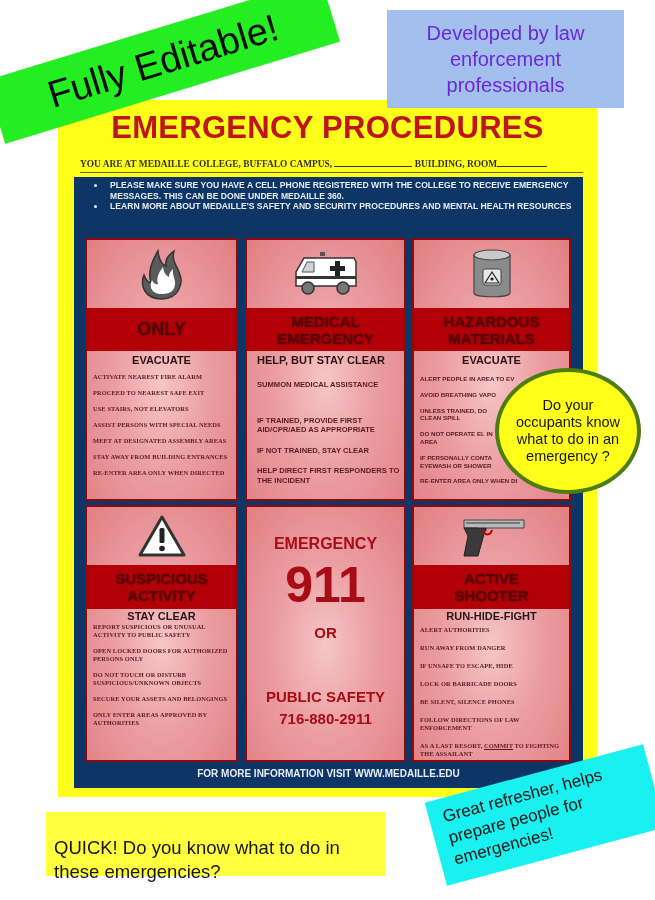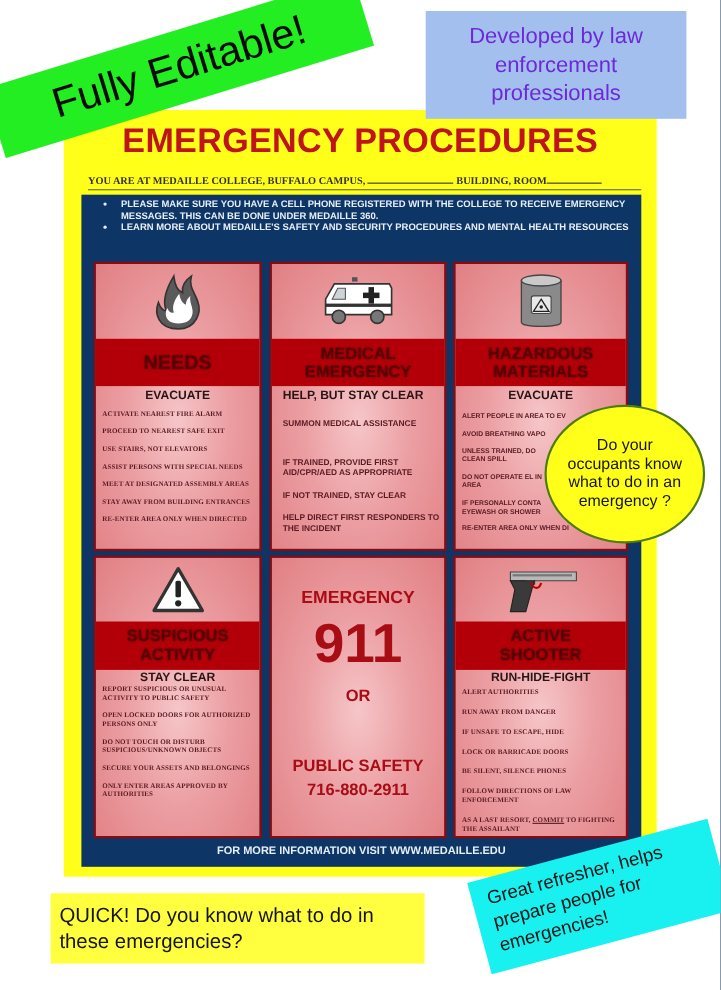--- a/index.html
+++ b/index.html
@@ -87,28 +87,28 @@
     box-shadow: 0 0 2px rgba(0,0,0,0.1);
   }
   #sticker-blue {
     left: 387px; top: 10px; width: 237px; height: 98px;
     background: #a3bfee;
     display: flex; align-items: center; justify-content: center; text-align: center;
     font-size: 20px; line-height: 26px; color: #6d28d9;
   }
   #bubble {
     left: 495px; top: 368px; width: 146px; height: 126px; border-radius: 50%;
-    background: #ffff1a; border: 2px solid #4d7c0f; box-sizing: border-box;
+    background: #ffff1a; border: 4px solid #4d7c0f; box-sizing: border-box;
     display: flex; align-items: center; justify-content: center; text-align: center;
     font-size: 14.5px; line-height: 17px; color: #151515;
   }
   #sticker-quick {
     left: 46px; top: 812px; width: 340px; height: 64px;
     background: #ffff40;
-    box-sizing: border-box; padding: 8px 0 0 8px;
+    box-sizing: border-box; padding: 24px 0 0 8px;
     font-size: 18.5px; line-height: 24px; color: #151515;
   }
   #sticker-cyan {
     left: 432px; top: 772px; width: 226px; height: 86px;
     background: #19f0f0; transform: rotate(-15deg); transform-origin: 50% 50%;
     box-sizing: border-box; padding: 8px 0 0 14px;
     font-size: 17px; line-height: 22px; color: #151515;
   }
 </style>
 </head>
@@ -130,21 +130,21 @@
     </ul>
 
     <div class="card" id="card-fire" style="left:11px; top:61px; width:153px; height:263px;">
       <div class="icon-wrap">
         <svg width="56" height="54" viewBox="0 0 56 54">
           <path d="M28 52 C10 52 6 38 10 28 C12 34 15 36 17 35 C13 25 18 14 24 4 C25 14 29 18 32 19 C31 13 34 8 40 4 C37 14 44 20 46 28 C49 36 45 52 28 52 Z" fill="#5a5a5a" stroke="#333" stroke-width="1.5"></path>
           <path d="M28 47 C17 47 15 39 18 33 C20 37 22 38 24 37 C22 31 25 25 29 20 C30 27 33 29 35 30 C35 26 37 24 39 22 C38 28 42 33 41 38 C40 44 36 47 28 47 Z" fill="#ffffff"></path>
         </svg>
       </div>
       <div class="band" style="top:68px; height:43px; font-size:18px;">
-        <span>NEEDS</span>
+        <span>ONLY</span>
       </div>
       <div class="subhead" style="top:114px;">EVACUATE</div>
       <ul class="serif-list" style="top:133px;">
         <li>ACTIVATE NEAREST FIRE ALARM</li>
         <li>PROCEED TO NEAREST SAFE EXIT</li>
         <li>USE STAIRS, NOT ELEVATORS</li>
         <li>ASSIST PERSONS WITH SPECIAL NEEDS</li>
         <li>MEET AT DESIGNATED ASSEMBLY AREAS</li>
         <li>STAY AWAY FROM BUILDING ENTRANCES</li>
         <li>RE-ENTER AREA ONLY WHEN DIRECTED</li>

